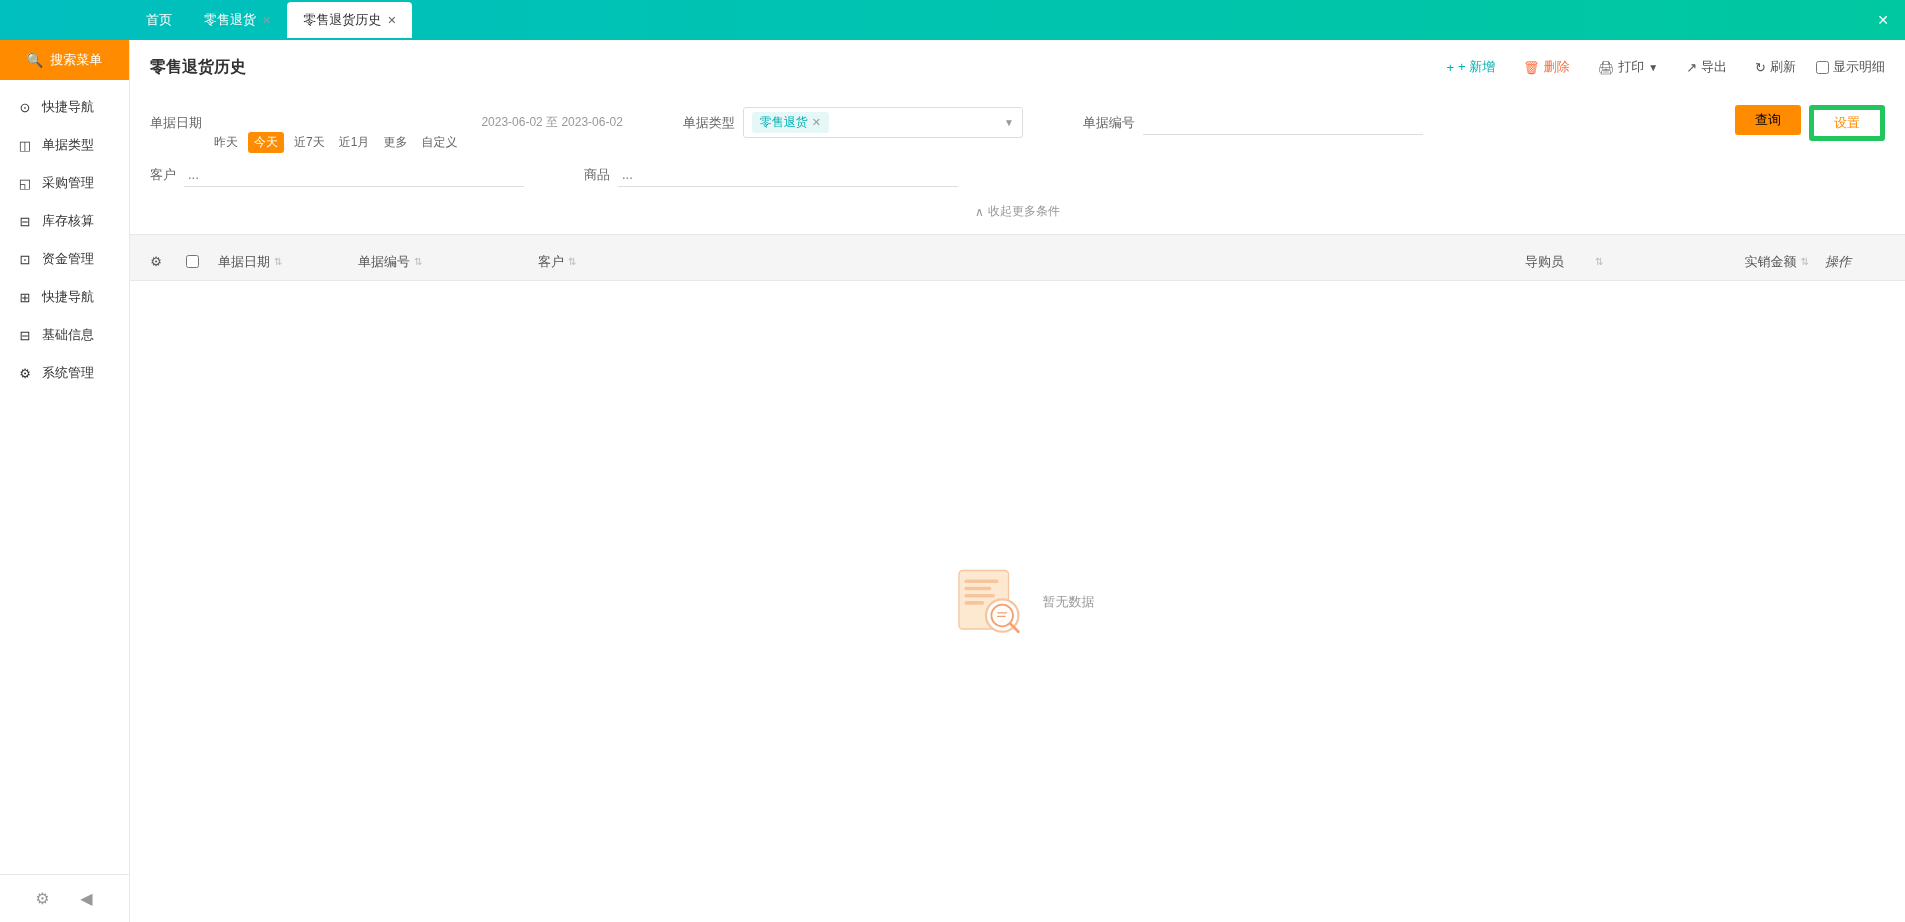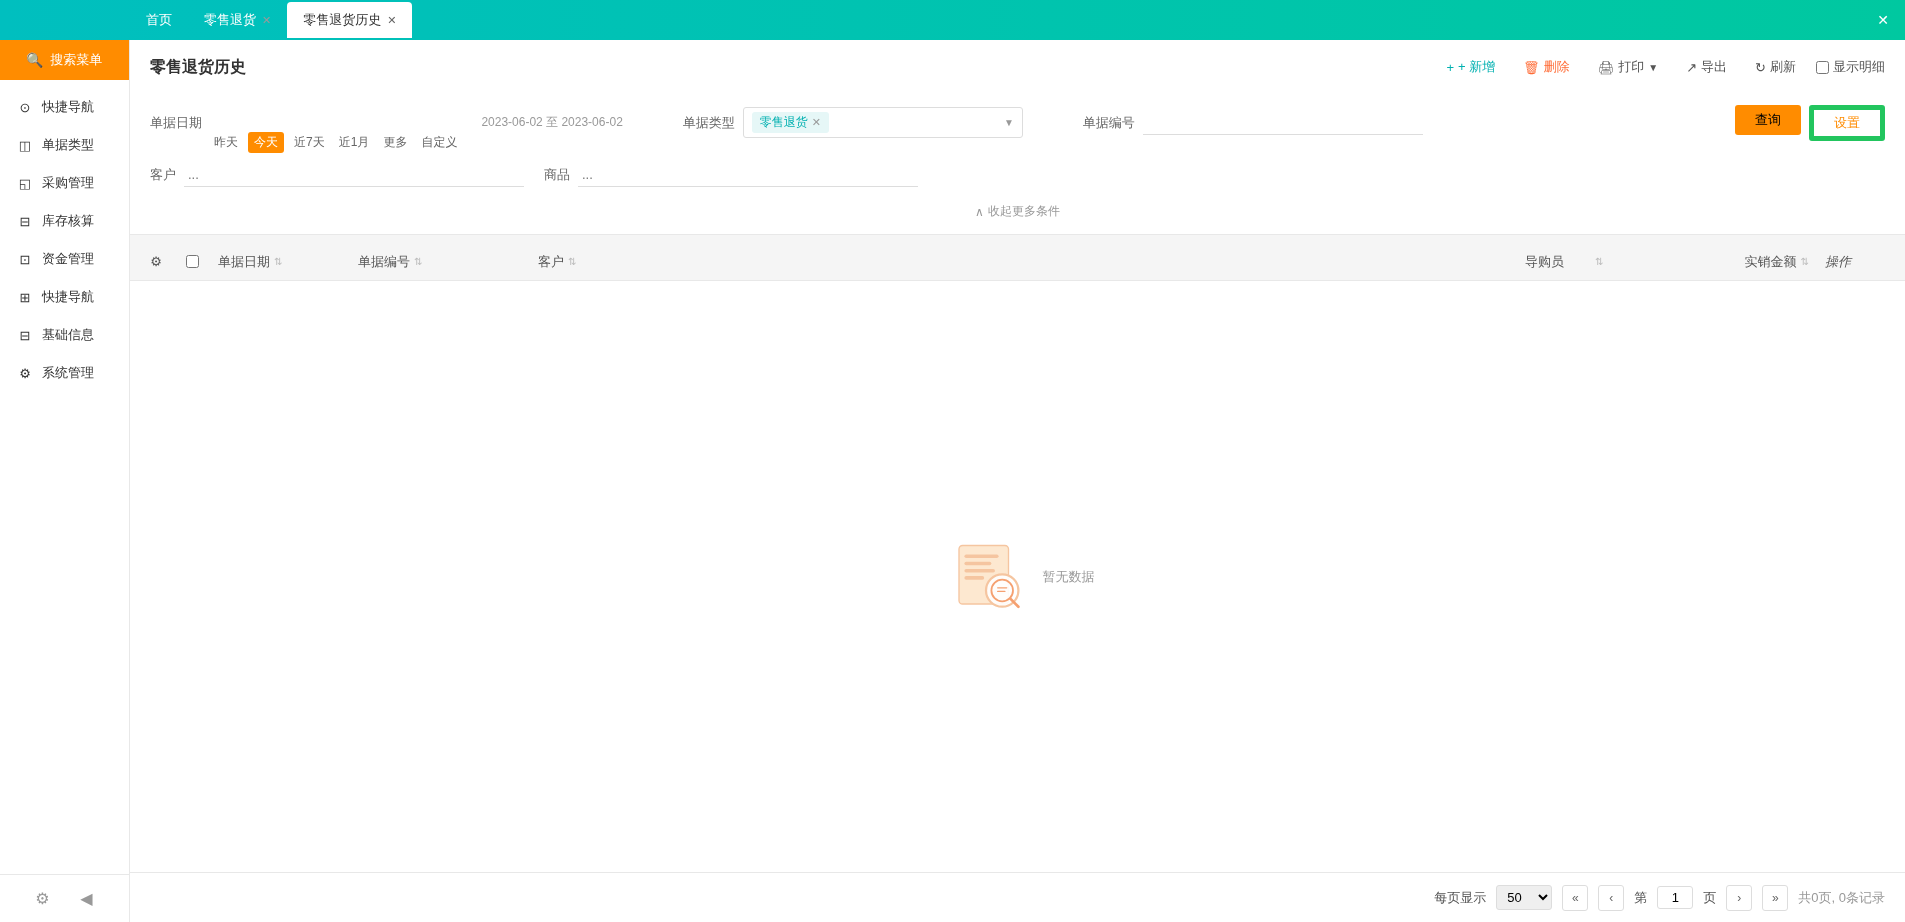--- a/index.html
+++ b/index.html
@@ -517,21 +517,21 @@
             <button class="btn-settings">设置</button>
           </div>
         </div>
         <div class="filter-row">
 
           <div class="filter-item">
             <span class="filter-label">客户</span>
             <input class="filter-input" placeholder="..." style="min-width: 340px; color: rgb(187, 187, 187);">
           </div>
 
-          <div class="filter-item" style="">
+          <div class="filter-item" style="margin-left:40px;">
             <span class="filter-label">商品</span>
             <input class="filter-input" placeholder="..." style="min-width: 340px; color: rgb(187, 187, 187);">
           </div>
         </div>
         <div style="display:flex; justify-content:center; margin-top:4px;">
           <div class="collapse-btn">
             <span>∧</span>
             <span>收起更多条件</span>
           </div>
         </div>
@@ -583,32 +583,16 @@
           <circle cx="68" cy="65" r="12" fill="none" stroke="#f5a070" stroke-width="2"></circle>
 
           <line x1="77" y1="74" x2="86" y2="83" stroke="#f5a070" stroke-width="3" stroke-linecap="round"></line>
 
           <line x1="63" y1="62" x2="73" y2="62" stroke="#f5a070" stroke-width="1.5" stroke-linecap="round"></line>
           <line x1="63" y1="66" x2="71" y2="66" stroke="#f5a070" stroke-width="1.5" stroke-linecap="round"></line>
         </svg>
         <span class="empty-text">暂无数据</span>
       </div>
 
-      <div class="pagination">
-        <span>每页显示</span>
-        <select class="page-size-select">
-          <option>50</option>
-          <option>20</option>
-          <option>100</option>
-        </select>
-        <div class="page-nav-btn">«</div>
-        <div class="page-nav-btn">‹</div>
-        <span>第</span>
-        <input class="page-input" value="1" style="">
-        <span>页</span>
-        <div class="page-nav-btn">›</div>
-        <div class="page-nav-btn">»</div>
-        <span class="page-total">共0页, 0条记录</span>
-      </div>
     </div>
 
   </div>
 </div>
 
 </body></html>

